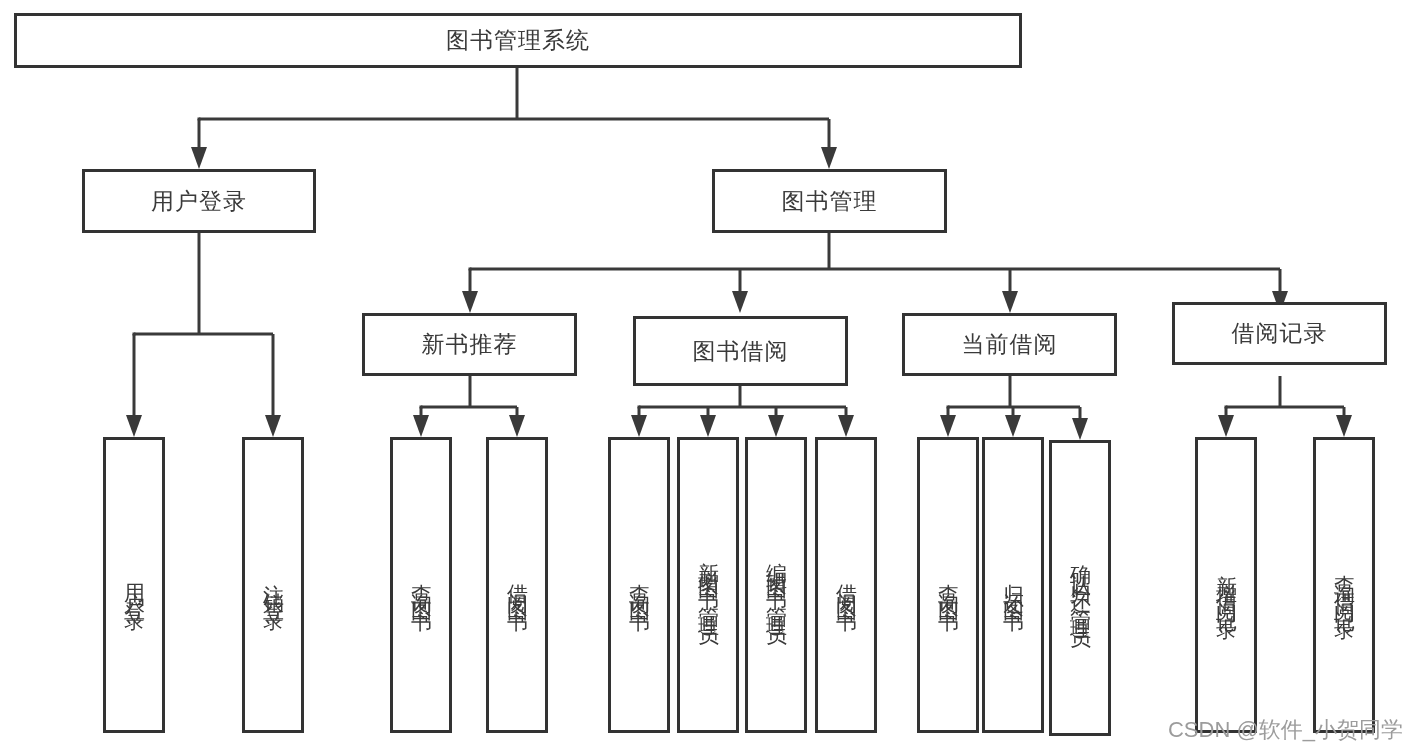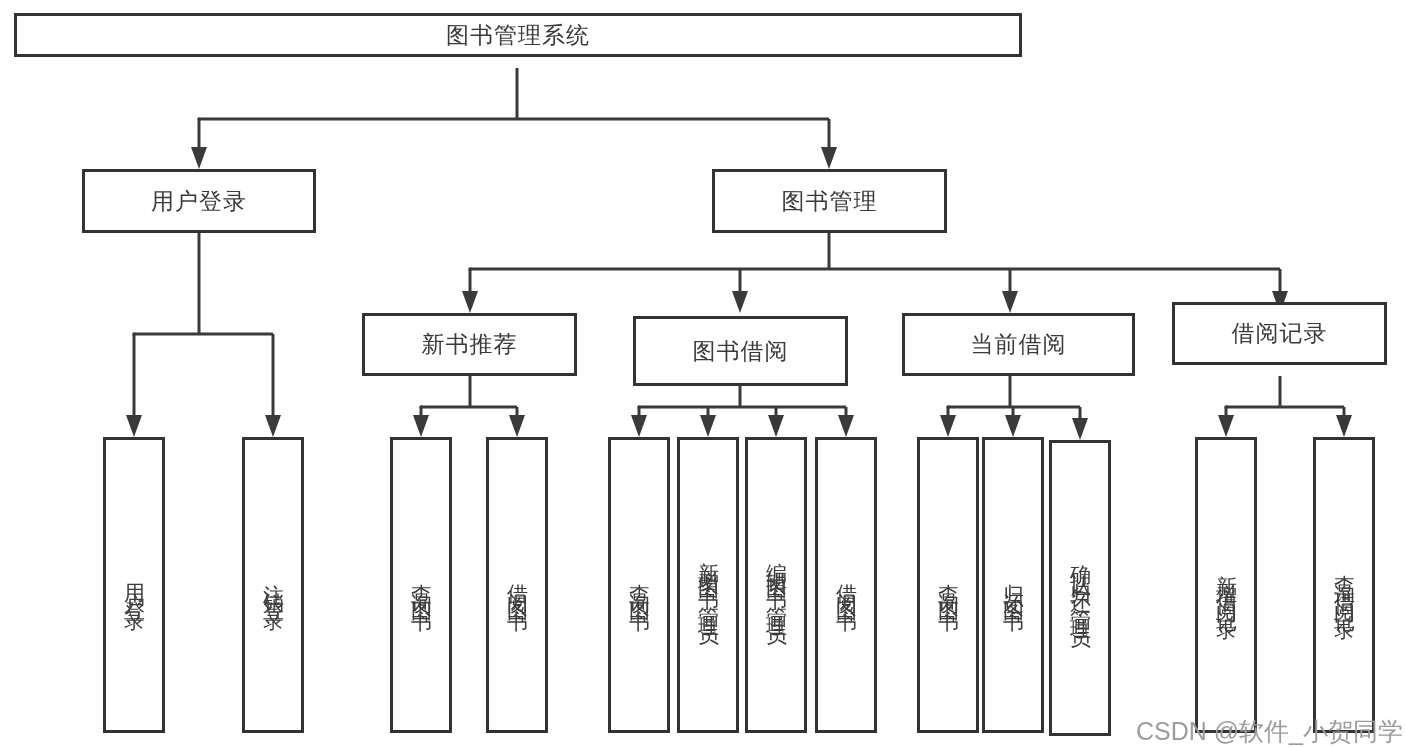--- a/index.html
+++ b/index.html
@@ -33,21 +33,21 @@
     text-orientation:mixed;
     font-size:21px;
     letter-spacing:9px;
     line-height:1;
     color:#3a3a3a;
   }
   .watermark{
     position:absolute;
     z-index:5;
     font-family:"Liberation Sans", sans-serif;
-    font-size:25px;
+    font-size:22px;
     color:#9c9c9c;
     white-space:nowrap;
   }
 </style>
 </head>
 <body>
 
 <div id="canvas">
 
   <svg id="wires" width="1405" height="747">
@@ -105,38 +105,38 @@
       <line x1="1013" y1="407" x2="1013" y2="423" stroke="#3a3a3a" stroke-width="3"></line>
       <polygon points="1005,415 1021,415 1013,437" fill="#3a3a3a"></polygon>
       <line x1="1080" y1="407" x2="1080" y2="426" stroke="#3a3a3a" stroke-width="3"></line>
       <polygon points="1072,418 1088,418 1080,440" fill="#3a3a3a"></polygon>
       <line x1="1226" y1="407" x2="1226" y2="423" stroke="#3a3a3a" stroke-width="3"></line>
       <polygon points="1218,415 1234,415 1226,437" fill="#3a3a3a"></polygon>
       <line x1="1344" y1="407" x2="1344" y2="423" stroke="#3a3a3a" stroke-width="3"></line>
       <polygon points="1336,415 1352,415 1344,437" fill="#3a3a3a"></polygon>
     </svg>
 
-  <div class="box" style="left:14px;top:13px;width:1008px;height:44px">
+  <div class="box" style="left:14px;top:13px;width:1008px;height:55px">
     <span class="hlabel">图书管理系统</span>
   </div>
 
   <div class="box" style="left:82px;top:169px;width:234px;height:64px">
     <span class="hlabel">用户登录</span>
   </div>
   <div class="box" style="left:362px;top:313px;width:215px;height:63px">
     <span class="hlabel">新书推荐</span>
   </div>
 
   <div class="box" style="left:712px;top:169px;width:235px;height:64px">
     <span class="hlabel">图书管理</span>
   </div>
   <div class="box" style="left:633px;top:316px;width:215px;height:70px">
     <span class="hlabel">图书借阅</span>
   </div>
-  <div class="box" style="left:902px;top:313px;width:233px;height:63px">
+  <div class="box" style="left:902px;top:313px;width:215px;height:63px">
     <span class="hlabel">当前借阅</span>
   </div>
   <div class="box" style="left:1172px;top:302px;width:215px;height:63px">
     <span class="hlabel">借阅记录</span>
   </div>
 
   <div class="box" style="left:103px;top:437px;width:62px;height:296px">
     <span class="vtext">用户登录</span>
   </div>
   <div class="box" style="left:242px;top:437px;width:62px;height:296px">

